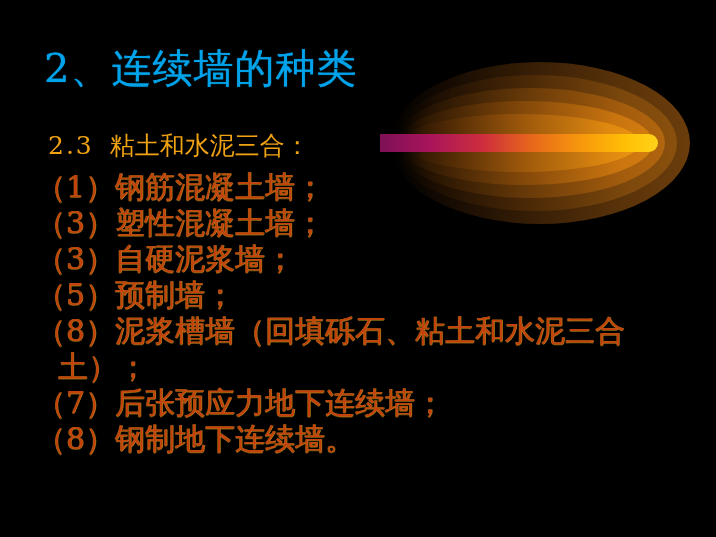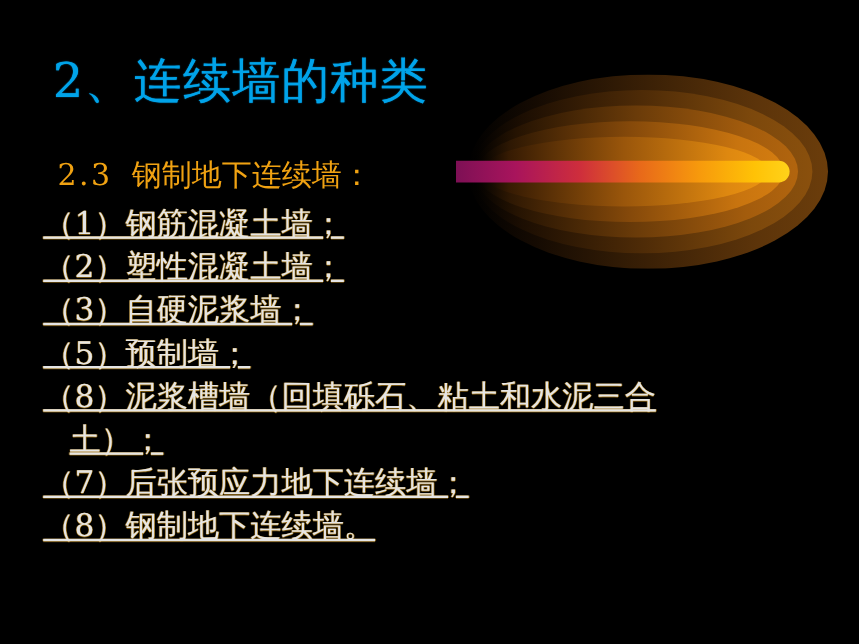--- a/index.html
+++ b/index.html
@@ -68,29 +68,28 @@
 
   
   #body-list {
     position: absolute;
     left: 36px;
     top: 169px;
     width: 672px;
     z-index: 3;
   }
   .list-item {
-    font-size: 26px;
+    font-size: 30px;
     line-height: 36px;
-    color: #e5e5e5;
+    color: #c2410c;
     white-space: nowrap;
     text-shadow:
        0.6px 0 0 rgba(208,150,30,0.75),
       -0.6px 0 0 rgba(208,150,30,0.55),
        0 0.6px 0 rgba(208,150,30,0.55);
-    text-decoration: underline;
   }
   .list-item .cont {
     display: block;
     padding-left: 22px;
   }
 </style>
 </head>
 <body>
 
 <div id="slide">
@@ -152,29 +151,29 @@
       <ellipse cx="145" cy="81" rx="128" ry="42" fill="url(#h4)"></ellipse>
       <ellipse cx="140" cy="81" rx="120" ry="29" fill="url(#h5)"></ellipse>
 
       <rect x="-138" y="72" width="416" height="18" rx="9" ry="9" fill="url(#core)"></rect>
     </svg>
   </div>
 
   <div id="title">2、连续墙的种类</div>
 
   <div id="subtitle">
-    <span class="num">2.3</span><span class="gap"></span><span>钢制地下连续墙：</span>
+    <span class="num">2.3</span><span class="gap"></span><span>粘土和水泥三合：</span>
   </div>
 
   <div id="body-list">
     <div class="list-item">
       <span>（1）钢筋混凝土墙；</span>
     </div>
     <div class="list-item">
-      <span>（2）塑性混凝土墙；</span>
+      <span>（3）塑性混凝土墙；</span>
     </div>
     <div class="list-item">
       <span>（3）自硬泥浆墙；</span>
     </div>
     <div class="list-item">
       <span>（5）预制墙；</span>
     </div>
     <div class="list-item">
       <span>（8）泥浆槽墙（回填砾石、粘土和水泥三合</span>
       <span class="cont">土）；</span>

